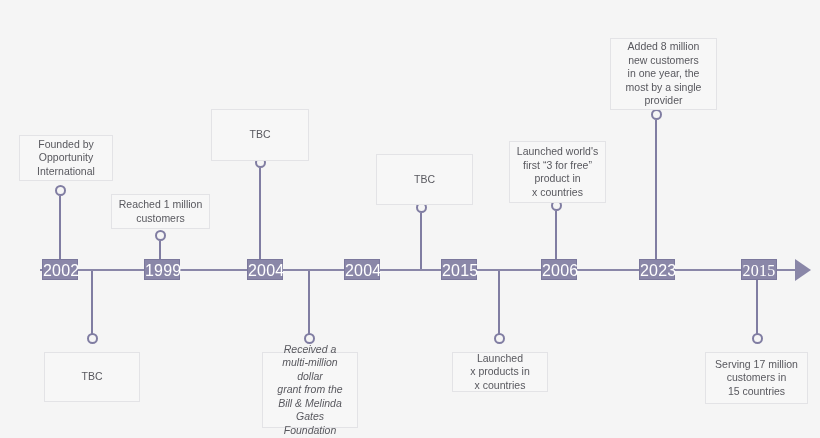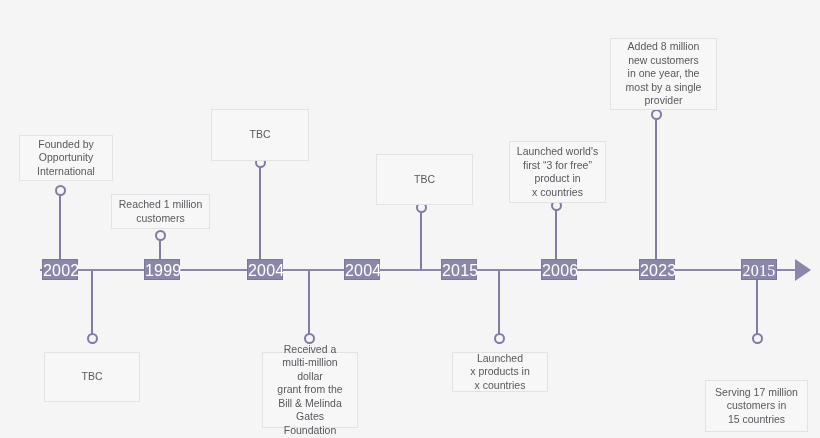--- a/index.html
+++ b/index.html
@@ -136,21 +136,21 @@
       <div class="event-box" style="left: 44px; top: 352px; width: 96px; height: 50px;">
         <span>TBC</span>
       </div>
       <div class="event-box" style="left: 111px; top: 194px; width: 99px; height: 35px;">
         <span>Reached 1 million
 customers</span>
       </div>
       <div class="event-box" style="left: 211px; top: 109px; width: 98px; height: 52px;">
         <span>TBC</span>
       </div>
-      <div class="event-box" style="left: 262px; top: 352px; width: 96px; height: 76px;">
+      <div class="event-box" style="left: 262px; top: 352px; width: 96px; height: 76px; font-style: italic;">
         <span>Received a
 multi-million dollar
 grant from the
 Bill &amp; Melinda Gates
 Foundation</span>
       </div>
       <div class="event-box" style="left: 376px; top: 154px; width: 97px; height: 51px;">
         <span>TBC</span>
       </div>
       <div class="event-box" style="left: 452px; top: 352px; width: 96px; height: 40px;">
@@ -164,19 +164,19 @@
 product in
 x countries</span>
       </div>
       <div class="event-box" style="left: 610px; top: 38px; width: 107px; height: 72px;">
         <span>Added 8 million
 new customers
 in one year, the
 most by a single
 provider</span>
       </div>
-      <div class="event-box" style="left: 705px; top: 352px; width: 103px; height: 52px; margin-top: 28px;">
+      <div class="event-box" style="left: 705px; top: 352px; width: 103px; height: 52px;">
         <span>Serving 17 million
 customers in
 15 countries</span>
       </div>
     </div>
 </div>
 
 </body></html>

